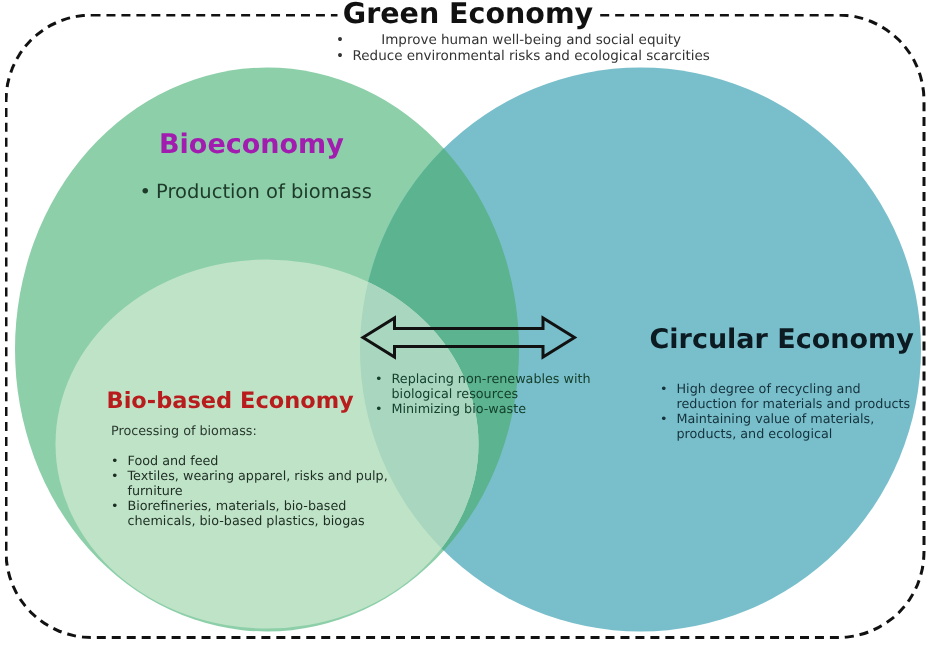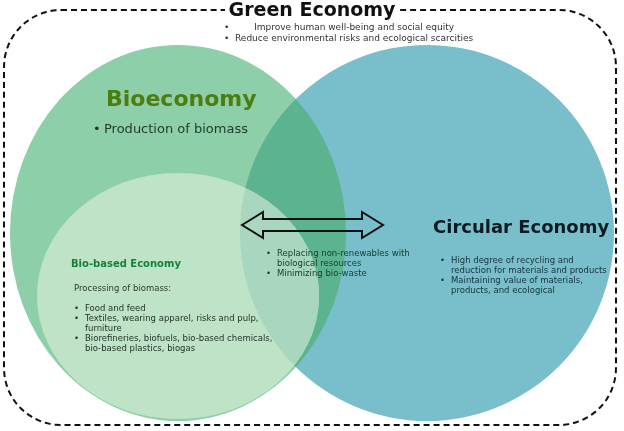--- a/index.html
+++ b/index.html
@@ -6,26 +6,26 @@
   body { width:624px; height:431px; position:relative; overflow:hidden; font-family:"DejaVu Sans", sans-serif; }
   .frame { position:absolute; left:3px; top:9px; width:614px; height:417px; border:2px dashed #111; border-radius:58px; box-sizing:border-box; }
   svg.venn { position:absolute; left:0; top:0; }
   .abs { position:absolute; }
   .title-green { left:0; width:624px; top:-2px; text-align:center; font-weight:bold; font-size:19px; color:#111; }
   .title-green span { background:#fff; padding:0 4px; }
   ul { margin:0; padding:0; list-style:none; }
   ul li { position:relative; padding-left:11px; }
   ul li::before { content:"•"; position:absolute; left:0; top:0; }
   .green-list { left:224px; top:22px; font-size:9px; line-height:11px; color:#333;text-align:center; }
-  .h-bio { left:106px; top:86px; font-weight:bold; font-size:22px; color:#4d7c0f; }
+  .h-bio { left:106px; top:86px; font-weight:bold; font-size:18px; color:#a21caf; }
   .bio-list { left:93px; top:121px; font-size:13px; color:#1e3a2a; }
-  .h-biobased { left:71px; top:258px; font-weight:bold; font-size:10px; color:#15803d; }
+  .h-biobased { left:71px; top:258px; font-weight:bold; font-size:15px; color:#b91c1c; }
   .biobased-sub { left:74px; top:283px; font-size:8.5px; color:#2a3a30; }
   .biobased-list { left:74px; top:303px; width:200px; font-size:8.5px; line-height:10px; color:#1e2e25; }
-  .overlap-list { left:266px; top:248px; width:150px; font-size:8.5px; line-height:10px; color:#14402c; }
+  .overlap-list { left:250px; top:248px; width:150px; font-size:8.5px; line-height:10px; color:#14402c; }
   .h-circ { left:433px; top:216px; font-weight:bold; font-size:18px; color:#0c1a22; }
   .circ-list { left:440px; top:255px; width:175px; font-size:8.5px; line-height:10px; color:#14323c; }
 </style>
 </head>
 <body>
 
 <div class="frame"></div>
 
 <svg class="venn" width="624" height="431" viewBox="0 0 624 431">
   <defs>
@@ -55,21 +55,21 @@
 <div class="abs h-bio">Bioeconomy</div>
 <ul class="abs bio-list">
   <li>Production of biomass</li>
 </ul>
 
 <div class="abs h-biobased">Bio-based Economy</div>
 <div class="abs biobased-sub">Processing of biomass:</div>
 <ul class="abs biobased-list">
   <li>Food and feed</li>
   <li>Textiles, wearing apparel, risks and pulp, furniture</li>
-  <li>Biorefineries, biofuels, bio-based chemicals, bio-based plastics, biogas</li>
+  <li>Biorefineries, materials, bio-based chemicals, bio-based plastics, biogas</li>
 </ul>
 
 <ul class="abs overlap-list">
   <li>Replacing non-renewables with biological resources</li>
   <li>Minimizing bio-waste</li>
 </ul>
 
 <div class="abs h-circ">Circular Economy</div>
 <ul class="abs circ-list">
   <li>High degree of recycling and reduction for materials and products</li>

